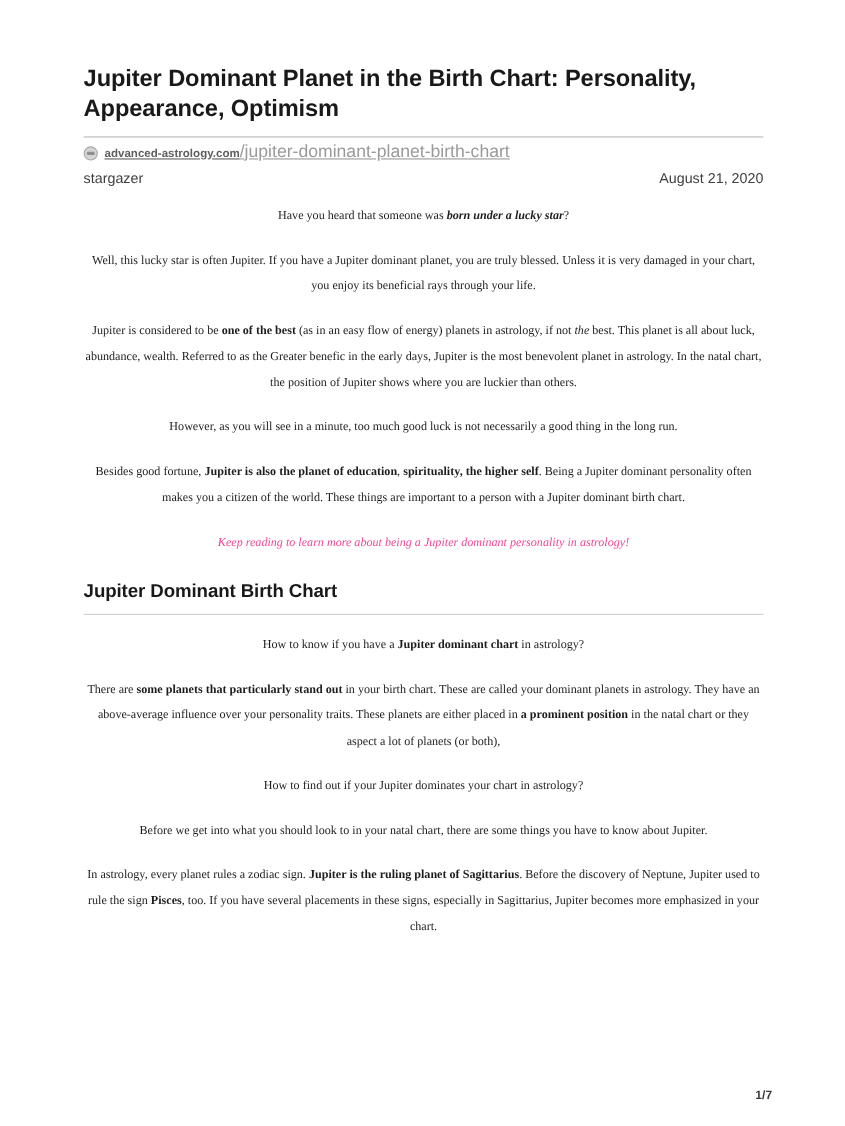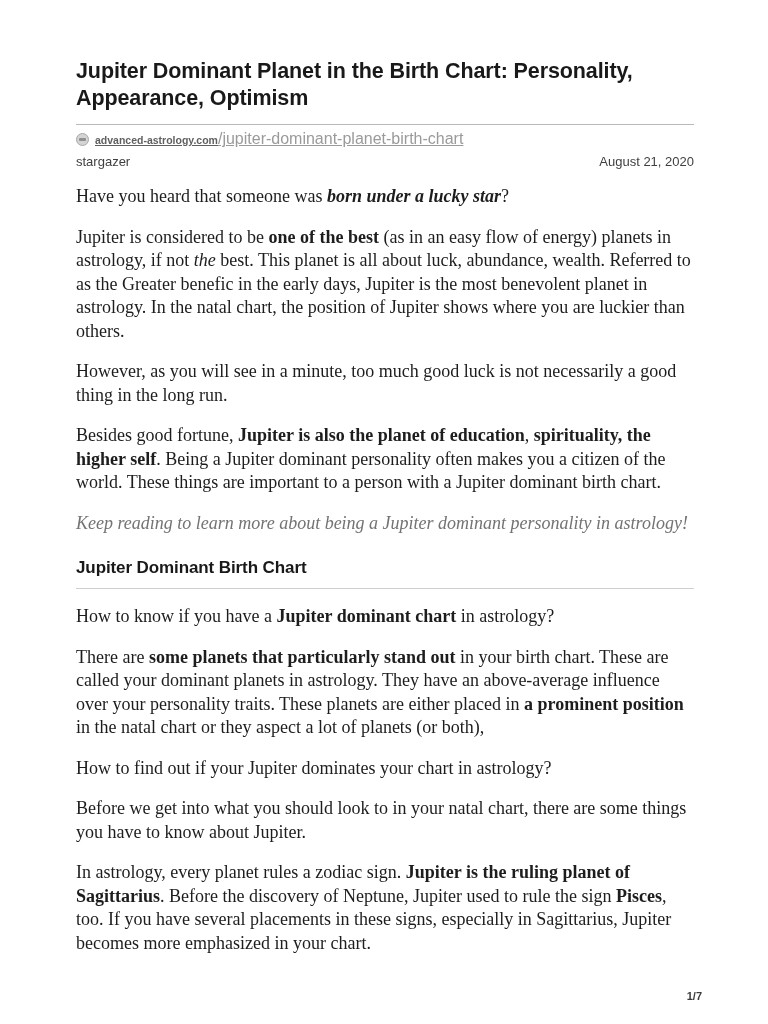--- a/index.html
+++ b/index.html
@@ -101,34 +101,34 @@
   }
   .byline-author { color: #3f3f3f; }
   .byline-date { color: #3f3f3f; }
 
   
   .body-area { margin-top: 16px; }
 
   p.para {
     margin: 0 0 17px 0;
     font-family: "Liberation Serif", "DejaVu Serif", serif;
-    font-size: 18px;
+    font-size: 11px;
     line-height: 23.5px;
     color: #1d1d1d;
-    text-align: left;
+    text-align: center;
   }
   p.para:last-child { margin-bottom: 0; }
 
   .b { font-weight: bold; }
   .i { font-style: italic; }
   .bi { font-weight: bold; font-style: italic; }
 
   p.italic-note {
     font-style: italic;
-    color: #737373;
+    color: #ec4899;
   }
 
   
   .section-heading {
     font-family: "Liberation Sans", "DejaVu Sans", sans-serif;
     font-weight: bold;
     font-size: 17px;
     line-height: 22px;
     color: #191919;
     margin: 22px 0 0 0;
@@ -172,20 +172,21 @@
 
     <div class="byline-row">
       <span class="byline-author">stargazer</span>
       <span class="byline-date">August 21, 2020</span>
     </div>
 
     <div class="body-area">
 
       <p class="para"><span>Have you heard that someone was </span><span class="bi">born under a lucky star</span><span>?</span></p>
 
+      <p class="para"><span>Well, this lucky star is often Jupiter. If you have a Jupiter dominant planet, you are truly blessed. Unless it is very damaged in your chart, you enjoy its beneficial rays through your life.</span></p>
 
       <p class="para"><span>Jupiter is considered to be </span><span class="b">one of the best</span><span> (as in an easy flow of energy) planets in astrology, if not </span><span class="i">the</span><span> best. This planet is all about luck, abundance, wealth. Referred to as the Greater benefic in the early days, Jupiter is the most benevolent planet in astrology. In the natal chart, the position of Jupiter shows where you are luckier than others.</span></p>
 
       <p class="para"><span>However, as you will see in a minute, too much good luck is not necessarily a good thing in the long run.</span></p>
 
 
       <p class="para"><span>Besides good fortune, </span><span class="b">Jupiter is also the planet of education</span><span>, </span><span class="b">spirituality, the higher self</span><span>. Being a Jupiter dominant personality often makes you a citizen of the world. These things are important to a person with a Jupiter dominant birth chart.</span></p>
 
       <p class="para italic-note"><span>Keep reading to learn more about being a Jupiter dominant personality in astrology!</span></p>
 

